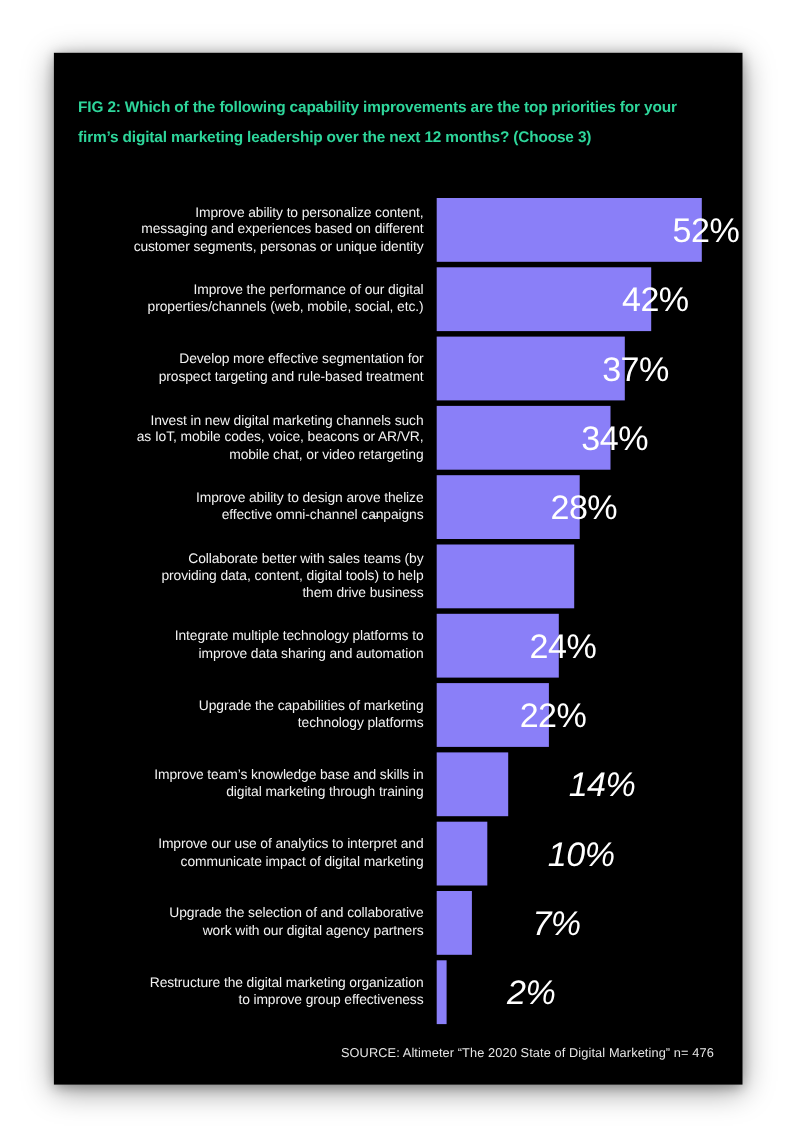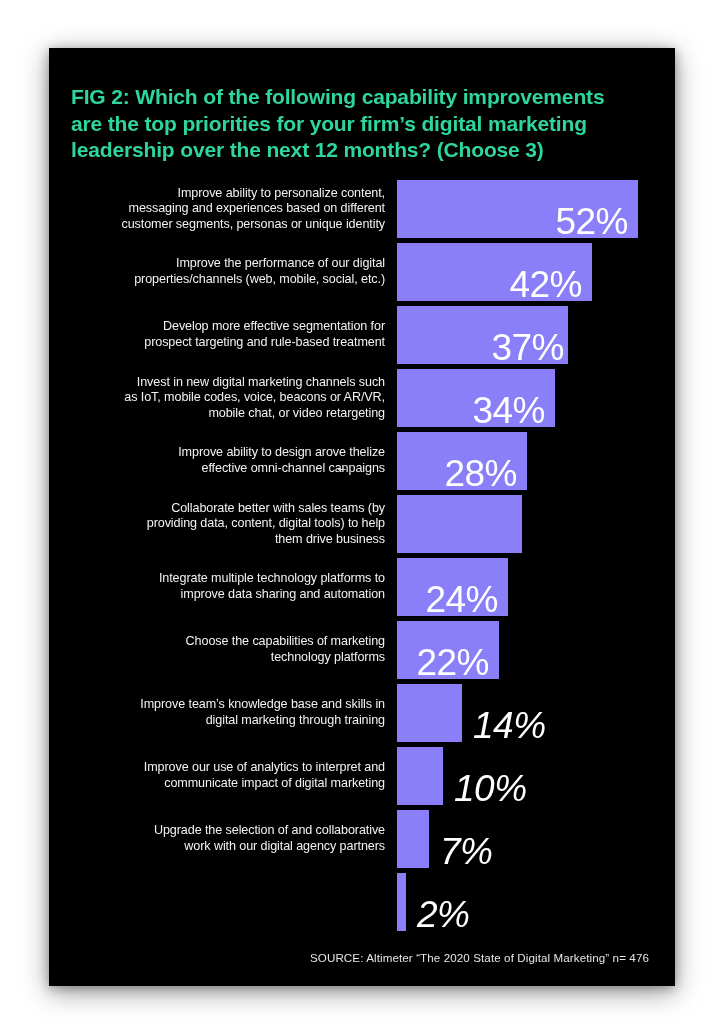--- a/index.html
+++ b/index.html
@@ -28,21 +28,21 @@
     overflow: hidden;
   }
 
   
   #chart-title {
     position: absolute;
     left: 22px;
     top: 36px;
     width: 566px;
     color: #2ed69b;
-    font-size: 21px;
+    font-size: 14px;
     line-height: 26.5px;
     font-weight: bold;
     letter-spacing: -0.15px;
     white-space: pre-line;
   }
 
   
   #bars-area {
     position: absolute;
     left: 0;
@@ -85,29 +85,30 @@
   .bar-rect {
     position: absolute;
     left: 0;
     top: 0;
     height: 58px;
     background: #8a7ff8;
   }
 
   .bar-value {
     position: absolute;
-    top: 12px;
+    top: 0;
     height: 58px;
     display: flex;
     align-items: center;
     color: #ffffff;
-    font-size: 37px;
+    font-size: 31px;
     line-height: 31px;
     letter-spacing: -0.5px;
     white-space: nowrap;
+    margin-left: 44px;
   }
 
   
   .bar-value.inside {
     left: 0;
     justify-content: flex-end;
     padding-right: 10px;
   }
 
   
@@ -189,21 +190,21 @@
       </div>
       <div class="bar-row">
         <div class="bar-label">Integrate multiple technology platforms to
 improve data sharing and automation</div>
         <div class="bar-track">
           <div class="bar-rect" style="width: 111px;"></div>
           <div class="bar-value inside" style="width: 111px;">24%</div>
         </div>
       </div>
       <div class="bar-row">
-        <div class="bar-label">Choose the capabilities of marketing
+        <div class="bar-label">Upgrade the capabilities of marketing
 technology platforms</div>
         <div class="bar-track">
           <div class="bar-rect" style="width: 102px;"></div>
           <div class="bar-value inside" style="width: 102px;">22%</div>
         </div>
       </div>
       <div class="bar-row">
         <div class="bar-label">Improve team’s knowledge base and skills in
 digital marketing through training</div>
         <div class="bar-track">
@@ -221,20 +222,22 @@
       </div>
       <div class="bar-row">
         <div class="bar-label">Upgrade the selection of and collaborative
 work with our digital agency partners</div>
         <div class="bar-track">
           <div class="bar-rect" style="width: 32px;"></div>
           <div class="bar-value outside" style="left: 32px;">7%</div>
         </div>
       </div>
       <div class="bar-row">
+        <div class="bar-label">Restructure the digital marketing organization
+to improve group effectiveness</div>
         <div class="bar-track">
           <div class="bar-rect" style="width: 9px;"></div>
           <div class="bar-value outside" style="left: 9px;">2%</div>
         </div>
       </div>
     </div>
 
   <div id="source-note">SOURCE: Altimeter “The 2020 State of Digital Marketing” n= 476</div>
 
 </div>

